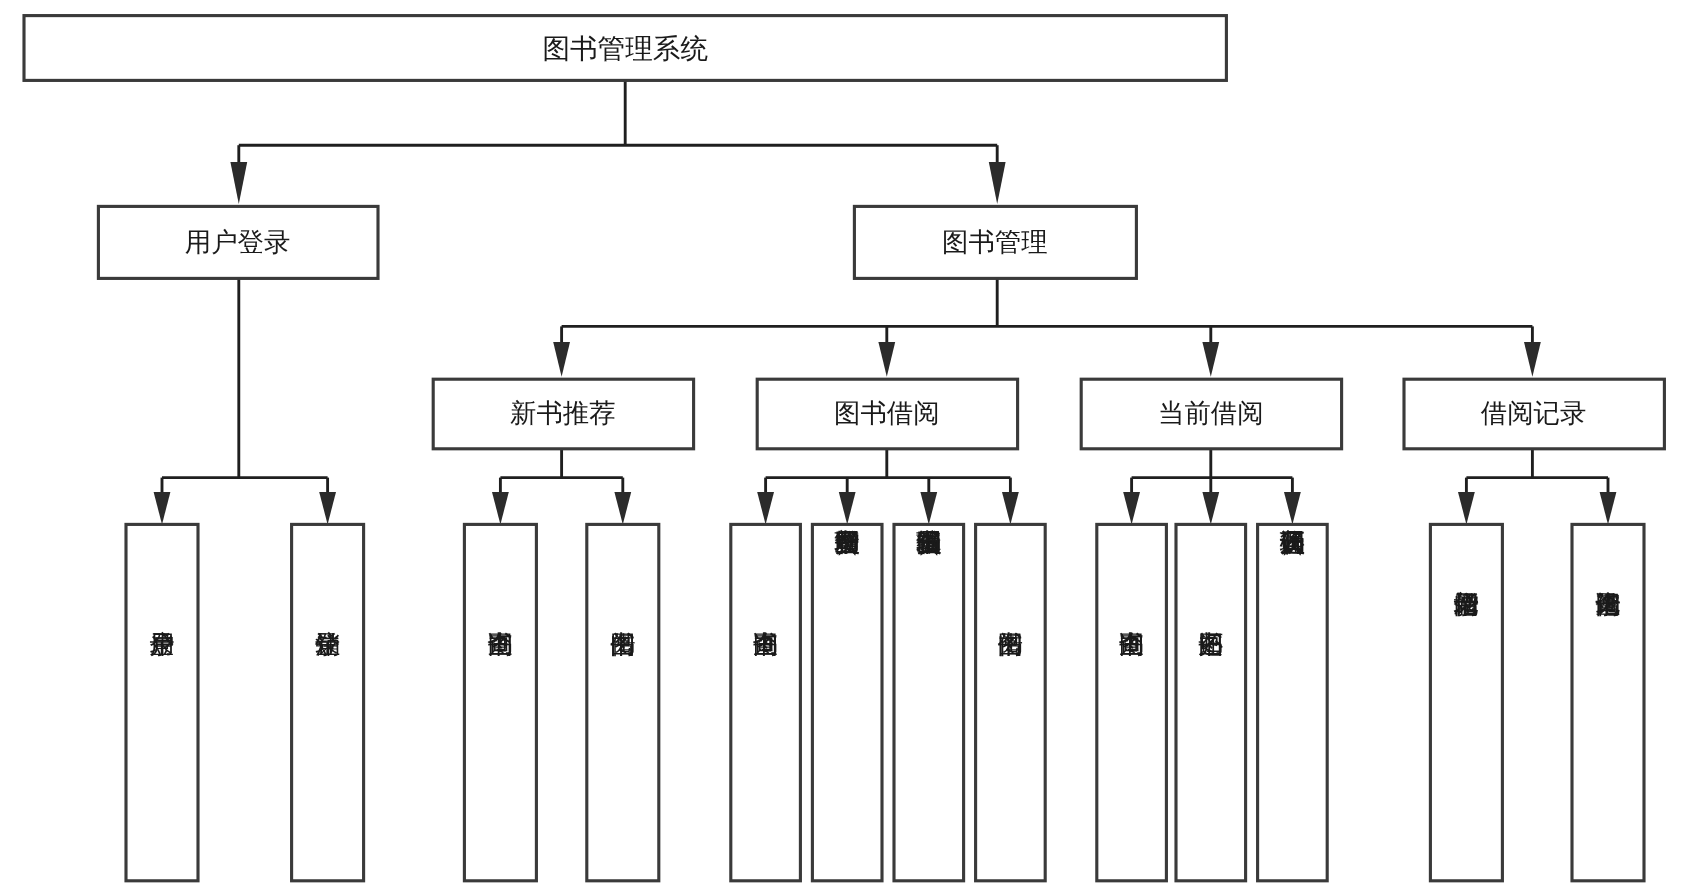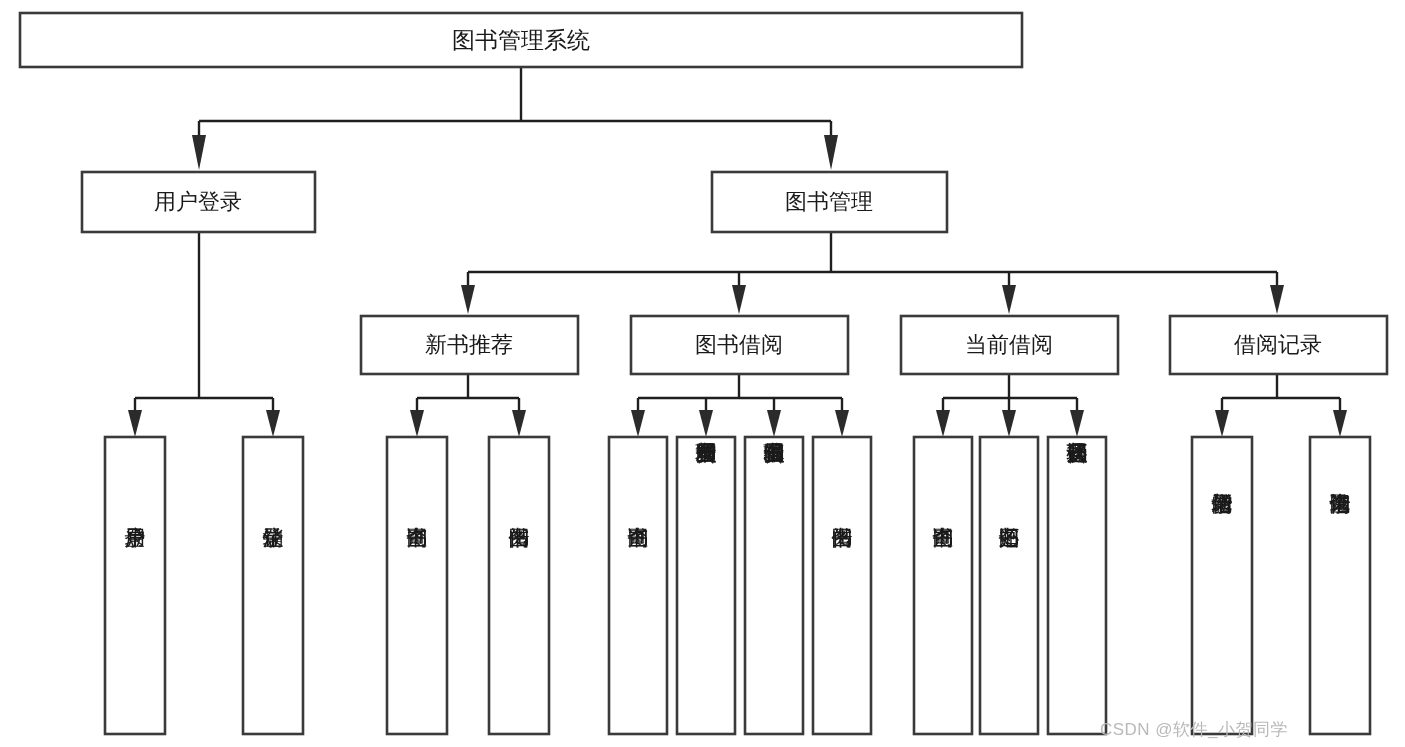--- a/index.html
+++ b/index.html
@@ -242,14 +242,13 @@
       <text class="vtext" x="1222" y="498"><tspan x="1222" y="510.5">新</tspan><tspan x="1222" y="510.5">增</tspan><tspan x="1222" y="510.5">借</tspan><tspan x="1222" y="510.5">阅</tspan><tspan x="1222" y="510.5">记</tspan><tspan x="1222" y="510.5">录</tspan></text>
     </g>
 
     <g>
       <rect class="node-box" x="1310" y="437" width="60" height="297"></rect>
       <text class="vtext" x="1340" y="498"><tspan x="1340" y="510.5">查</tspan><tspan x="1340" y="510.5">询</tspan><tspan x="1340" y="510.5">借</tspan><tspan x="1340" y="510.5">阅</tspan><tspan x="1340" y="510.5">记</tspan><tspan x="1340" y="510.5">录</tspan></text>
     </g>
 
   </svg>
 
-  <div class="watermark">CSDN @软件_小贺同学</div>
 </div>
 
 </body></html>

